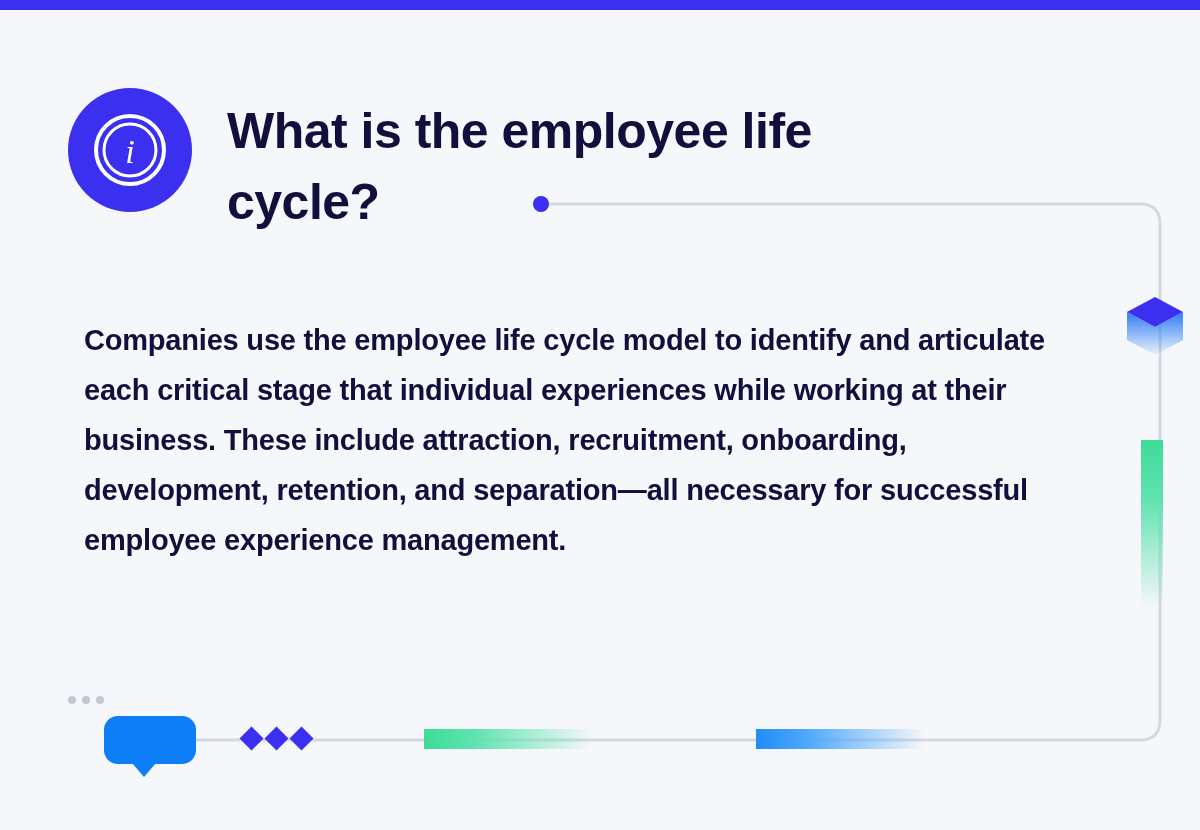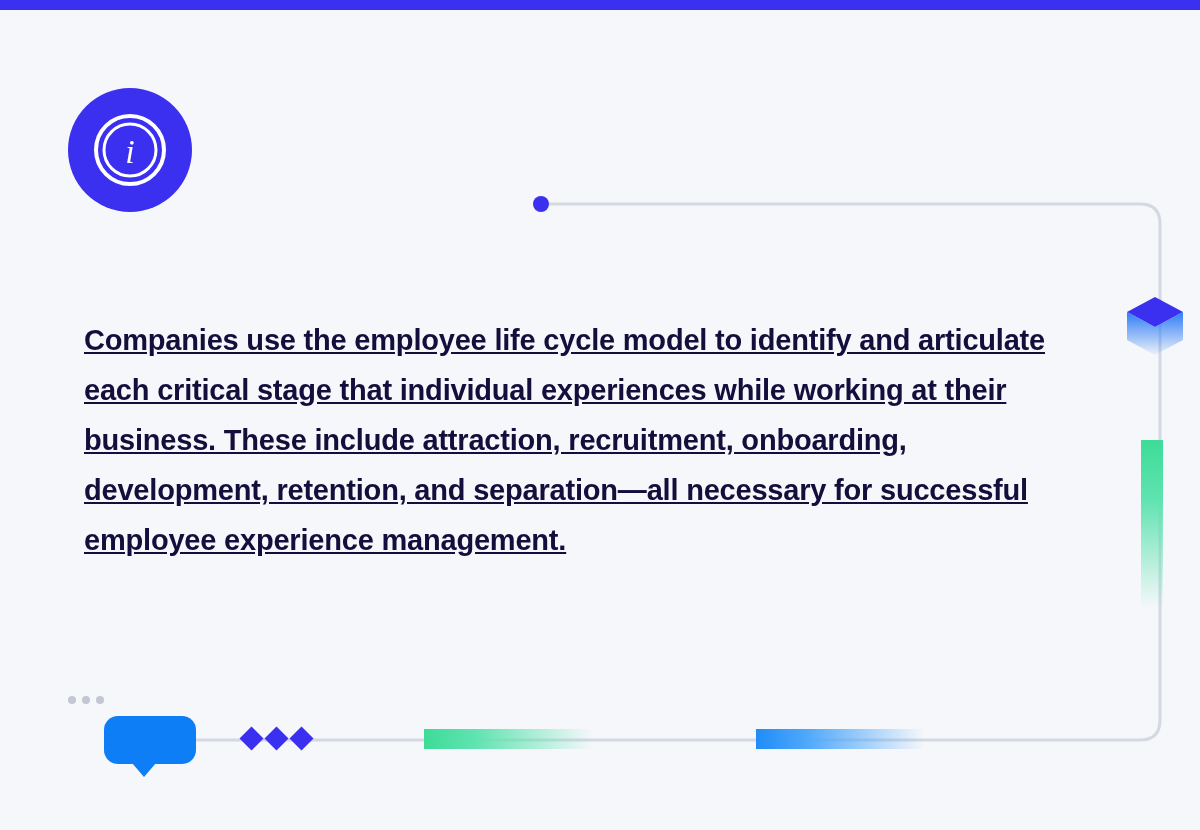--- a/index.html
+++ b/index.html
@@ -63,21 +63,20 @@
   .body-text {
     position: absolute;
     left: 84px;
     top: 315px;
     width: 1000px;
     font-size: 29px;
     line-height: 50px;
     font-weight: bold;
     color: #130e3c;
     letter-spacing: -0.2px;
-    text-decoration: underline;
   }
 
   
   .connector {
     position: absolute;
     left: 0;
     top: 0;
     width: 1200px;
     height: 830px;
     pointer-events: none;
@@ -194,20 +193,21 @@
   </svg>
 
   <div class="info-badge">
     <svg width="78" height="78" viewBox="0 0 78 78">
       <circle cx="39" cy="39" r="34" fill="none" stroke="#ffffff" stroke-width="4"></circle>
       <circle cx="39" cy="39" r="26" fill="none" stroke="#ffffff" stroke-width="3"></circle>
       <text x="39" y="52" text-anchor="middle" font-family="Liberation Serif, serif" font-size="34" font-style="italic" fill="#ffffff">i</text>
     </svg>
   </div>
 
+  <div class="title">What is the employee life cycle?</div>
 
   <div class="node-dot"></div>
 
   <div class="body-text">Companies use the employee life cycle model to identify and articulate each critical stage that individual experiences while working at their business. These include attraction, recruitment, onboarding, development, retention, and separation—all necessary for successful employee experience management.</div>
 
   <div class="cube">
     <svg width="60" height="62" viewBox="0 0 60 62">
       <defs>
         <linearGradient id="cubeFade" x1="0" y1="0" x2="0" y2="1">
           <stop offset="0%" stop-color="#2f7df5" stop-opacity="1"></stop>

